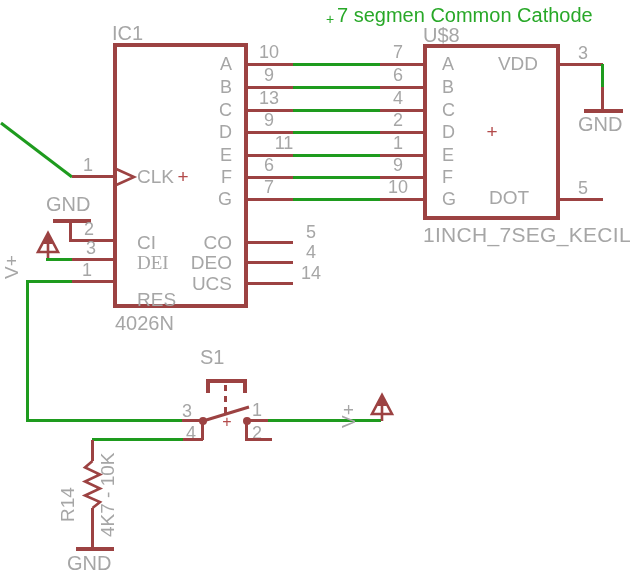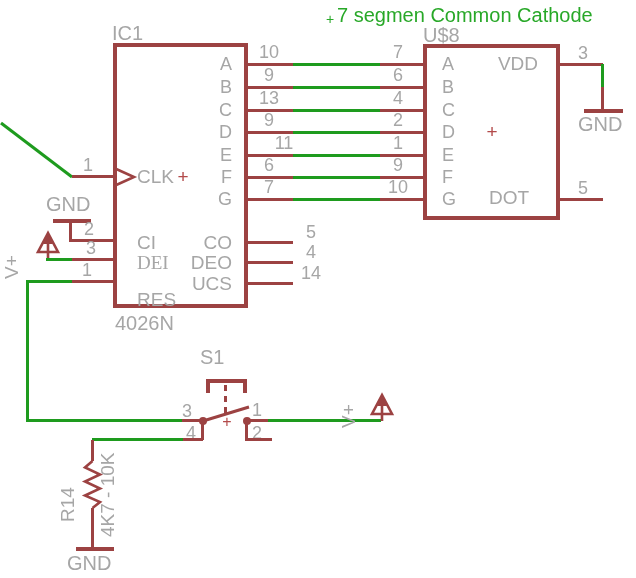--- a/index.html
+++ b/index.html
@@ -73,20 +73,21 @@
   <div class="pinnum" style="left:378px;top:43px;width:40px;">7</div>
   <div class="pinnum" style="left:378px;top:66px;width:40px;">6</div>
   <div class="pinnum" style="left:378px;top:89px;width:40px;">4</div>
   <div class="pinnum" style="left:378px;top:111px;width:40px;">2</div>
   <div class="pinnum" style="left:378px;top:134px;width:40px;">1</div>
   <div class="pinnum" style="left:378px;top:156px;width:40px;">9</div>
   <div class="pinnum" style="left:378px;top:178px;width:40px;">10</div>
 
   <div class="box" style="left:423px;top:44px;width:129px;height:168px;"></div>
   <div class="lbl" style="left:423px;top:25px;">U$8</div>
+  <div class="lbl" style="left:423px;top:225px;font-size:21px;letter-spacing:0.3px;">1INCH_7SEG_KECIL</div>
   <div class="origin" style="left:483px;top:122px;width:18px;">+</div>
 
   <div class="letter" style="left:442px;top:53px;">A</div>
   <div class="letter" style="left:442px;top:76px;">B</div>
   <div class="letter" style="left:442px;top:99px;">C</div>
   <div class="letter" style="left:442px;top:121px;">D</div>
   <div class="letter" style="left:442px;top:144px;">E</div>
   <div class="letter" style="left:442px;top:166px;">F</div>
   <div class="letter" style="left:442px;top:188px;">G</div>
 

